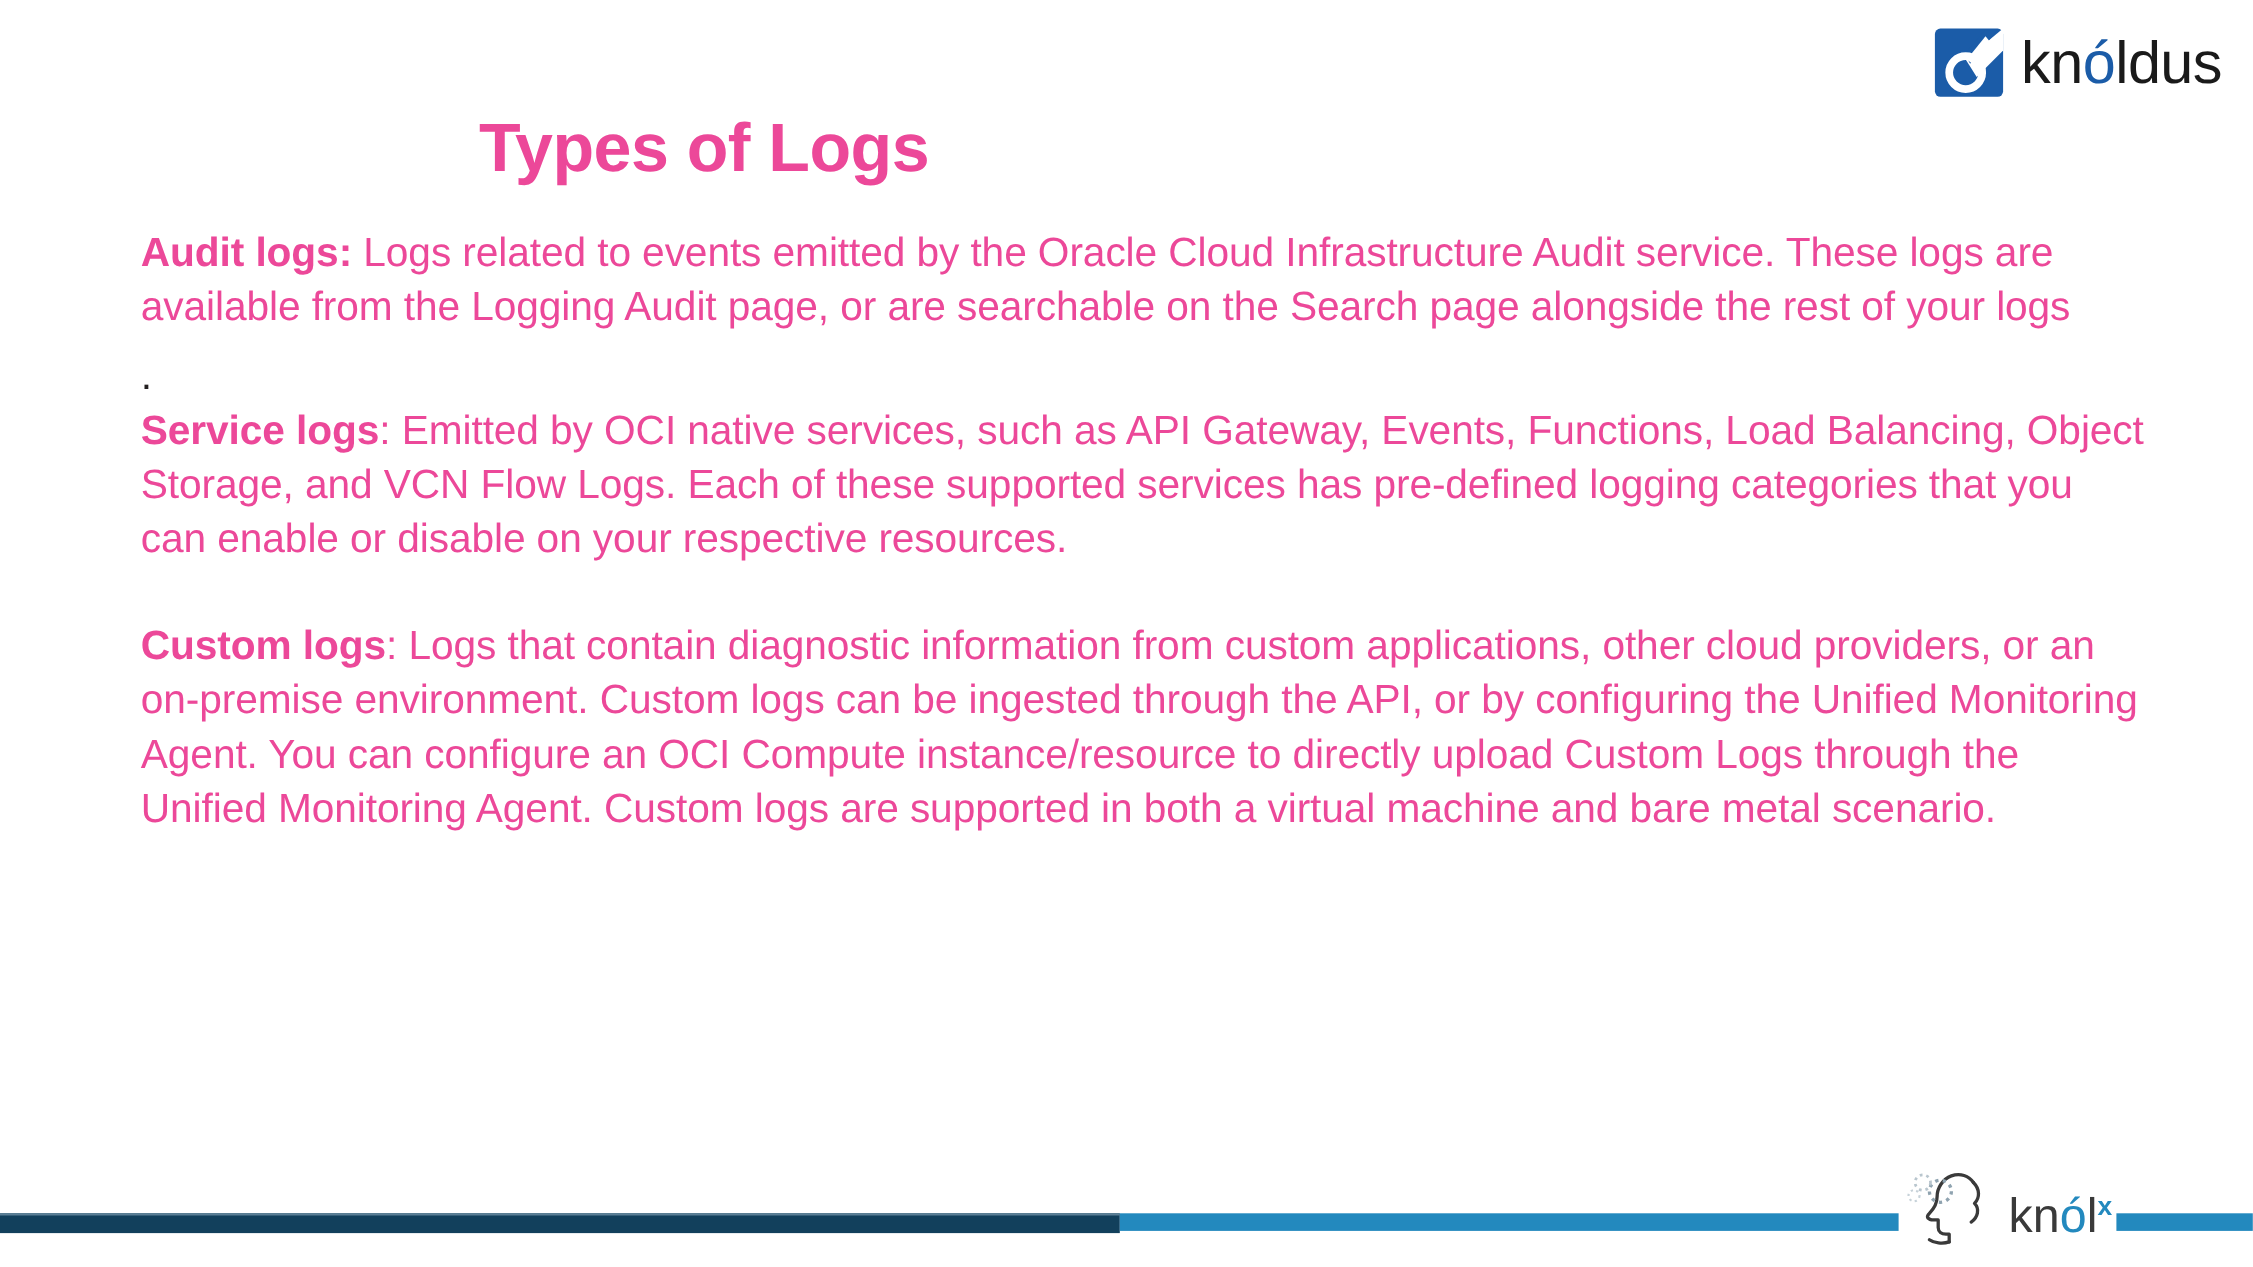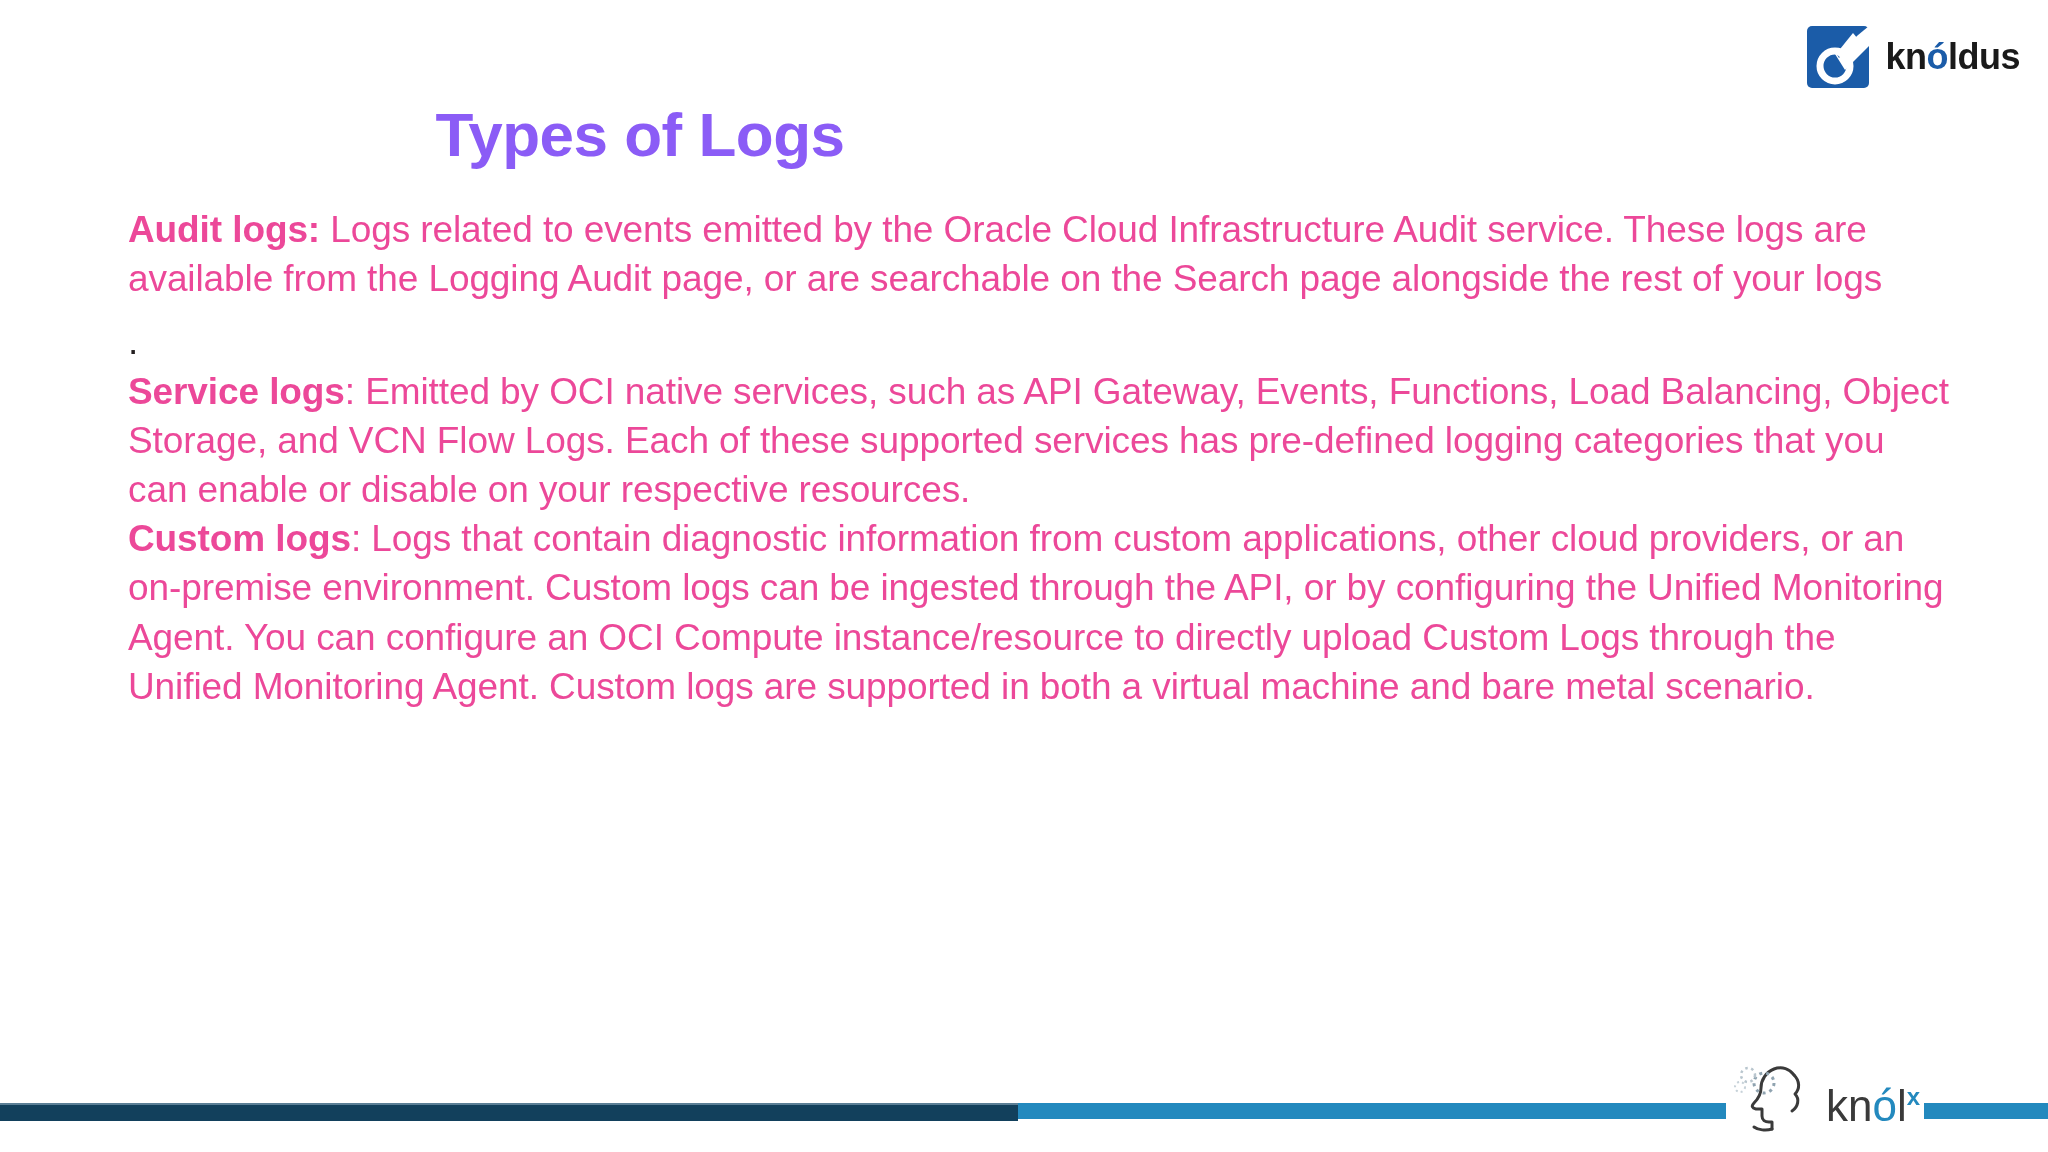--- a/index.html
+++ b/index.html
@@ -24,39 +24,39 @@
     display: flex;
     align-items: center;
     gap: 14px;
   }
   #brand-mark {
     width: 66px;
     height: 66px;
     position: relative;
   }
   #brand-wordmark {
-    font-size: 36px;
-    font-weight: 700;
+    font-size: 54px;
+    font-weight: 400;
     letter-spacing: -0.5px;
     line-height: 1;
     white-space: nowrap;
     color: #1a1a1a;
   }
   #brand-wordmark .accent { color: #1b5ca8; }
 
   
   #page-title {
     position: absolute;
     top: 60px;
     left: 0;
     width: 1280px;
     text-align: center;
     font-size: 62px;
     font-weight: bold;
-    color: #8b5cf6;
+    color: #ec4899;
     letter-spacing: -0.5px;
     line-height: 1.05;
   }
 
   
   #content {
     position: absolute;
     top: 205px;
     left: 128px;
     width: 1825px;
@@ -71,21 +71,21 @@
     letter-spacing: -0.1px;
   }
   .para b { font-weight: bold; }
   .gap-dot {
     font-size: 37px;
     line-height: 1.33;
     color: #231f20;
     margin: 14px 0 0 0;
   }
   #para-service { margin-top: 0; }
-  #para-custom { }
+  #para-custom { margin-top: 48px; }
 
   
   #footer-bar-dark {
     position: absolute;
     left: 0;
     top: 1103px;
     width: 1018px;
     height: 16px;
     background: #12405c;
     border-top: 2px solid #5b7f96;

